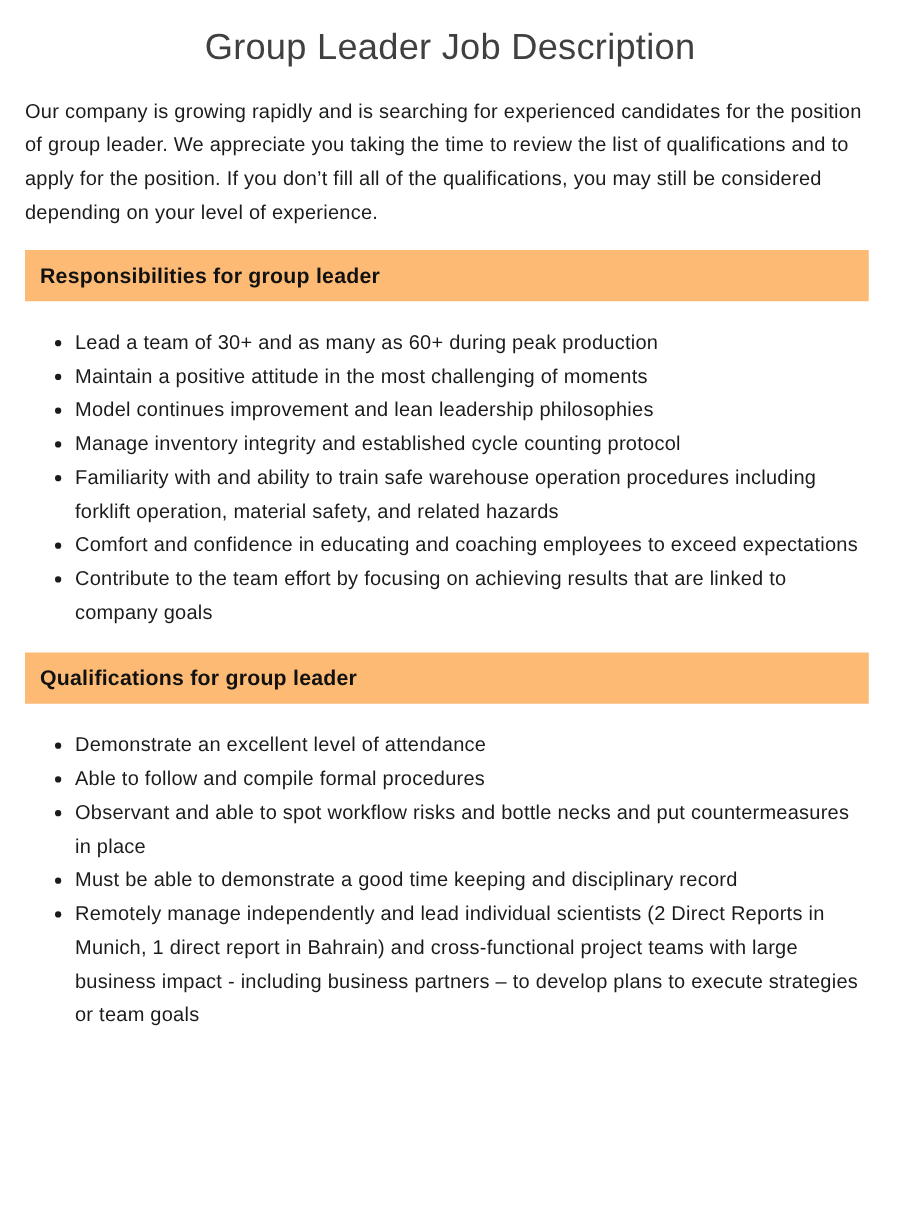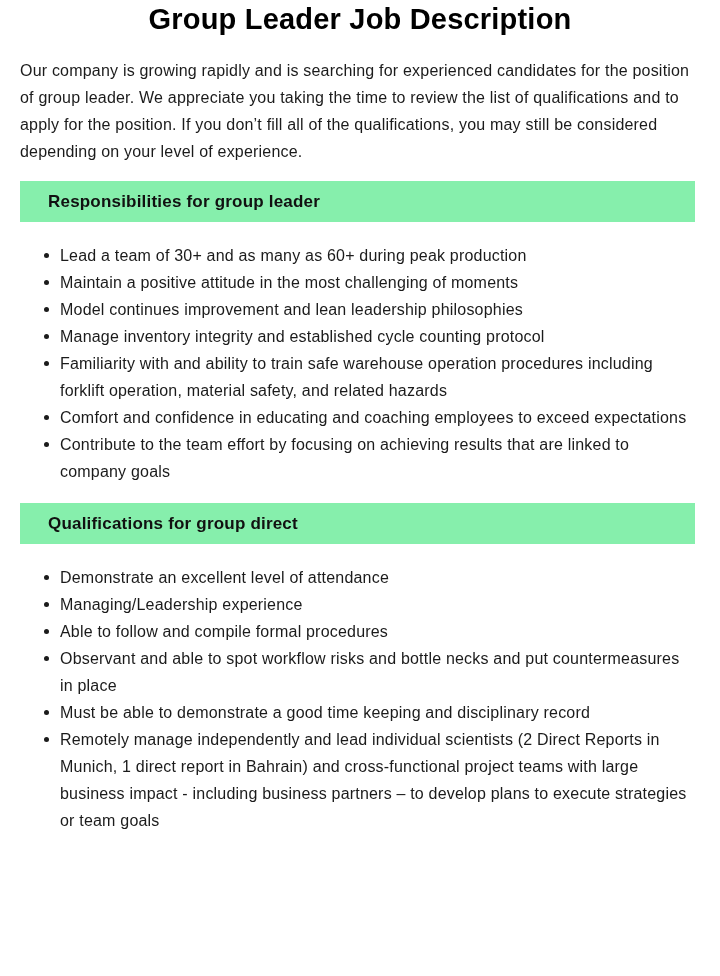--- a/index.html
+++ b/index.html
@@ -7,35 +7,35 @@
   body {
     width: 720px; height: 976px;
     font-family: "Liberation Sans", sans-serif;
     font-size: 16px; line-height: 27px;
     color: #1b1b1b;
     letter-spacing: 0.2px;
     overflow: hidden;
   }
   .page { width: 720px; height: 976px; position: relative; }
   .doc-title {
-    padding-top: 2px;
+    padding-top: 21px;
     font-size: 29px; line-height: 35px;
-    font-weight: 700; text-align: center;
-    color: #000000;
+    font-weight: 400; text-align: center;
+    color: #404040;
     letter-spacing: 0.2px;
   }
   .intro {
     margin: 20px 28px 0 20px;
   }
   .section-header {
     margin: 16px 25px 0 20px;
     height: 41px;
-    background: #86efac;
+    background: #fdba74;
     display: flex; align-items: center;
-    padding-left: 28px;
+    padding-left: 12px;
   }
   .section-header .heading {
     font-size: 17px; font-weight: 700; color: #111111;
     letter-spacing: 0.2px;
   }
   .section-header.second { margin-top: 18px; }
   ul.bullets {
     list-style: none;
     margin: 20px 30px 0 60px;
   }
@@ -66,25 +66,24 @@
     <li>Lead a team of 30+ and as many as 60+ during peak production</li>
     <li>Maintain a positive attitude in the most challenging of moments</li>
     <li>Model continues improvement and lean leadership philosophies</li>
     <li>Manage inventory integrity and established cycle counting protocol</li>
     <li>Familiarity with and ability to train safe warehouse operation procedures including forklift operation, material safety, and related hazards</li>
     <li>Comfort and confidence in educating and coaching employees to exceed expectations</li>
     <li>Contribute to the team effort by focusing on achieving results that are linked to company goals</li>
   </ul>
 
   <div class="section-header second">
-    <h2 class="heading">Qualifications for group direct</h2>
+    <h2 class="heading">Qualifications for group leader</h2>
   </div>
 
   <ul class="bullets">
     <li>Demonstrate an excellent level of attendance</li>
-    <li>Managing/Leadership experience</li>
     <li>Able to follow and compile formal procedures</li>
     <li>Observant and able to spot workflow risks and bottle necks and put countermeasures in place</li>
     <li>Must be able to demonstrate a good time keeping and disciplinary record</li>
     <li>Remotely manage independently and lead individual scientists (2 Direct Reports in Munich, 1 direct report in Bahrain) and cross-functional project teams with large business impact - including business partners – to develop plans to execute strategies or team goals</li>
   </ul>
 
 </div>
 
 </body></html>

